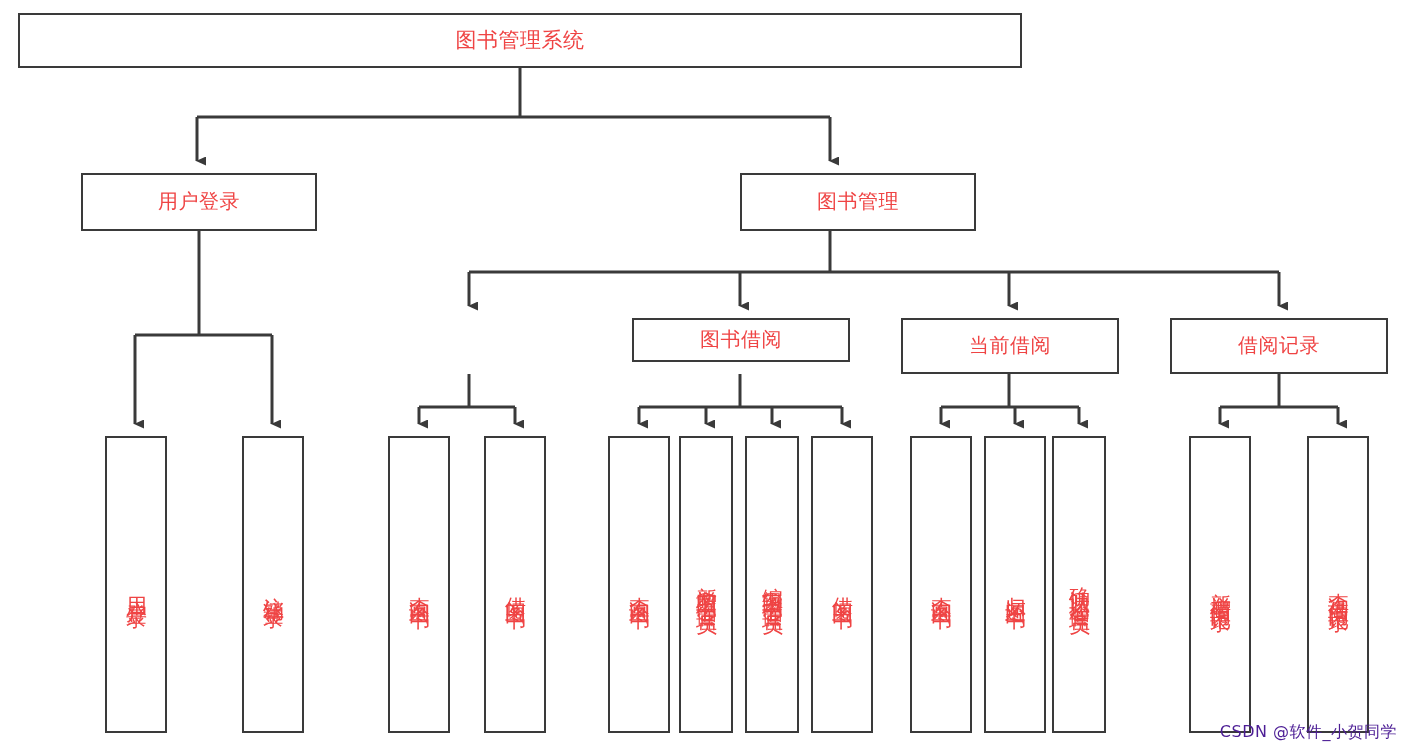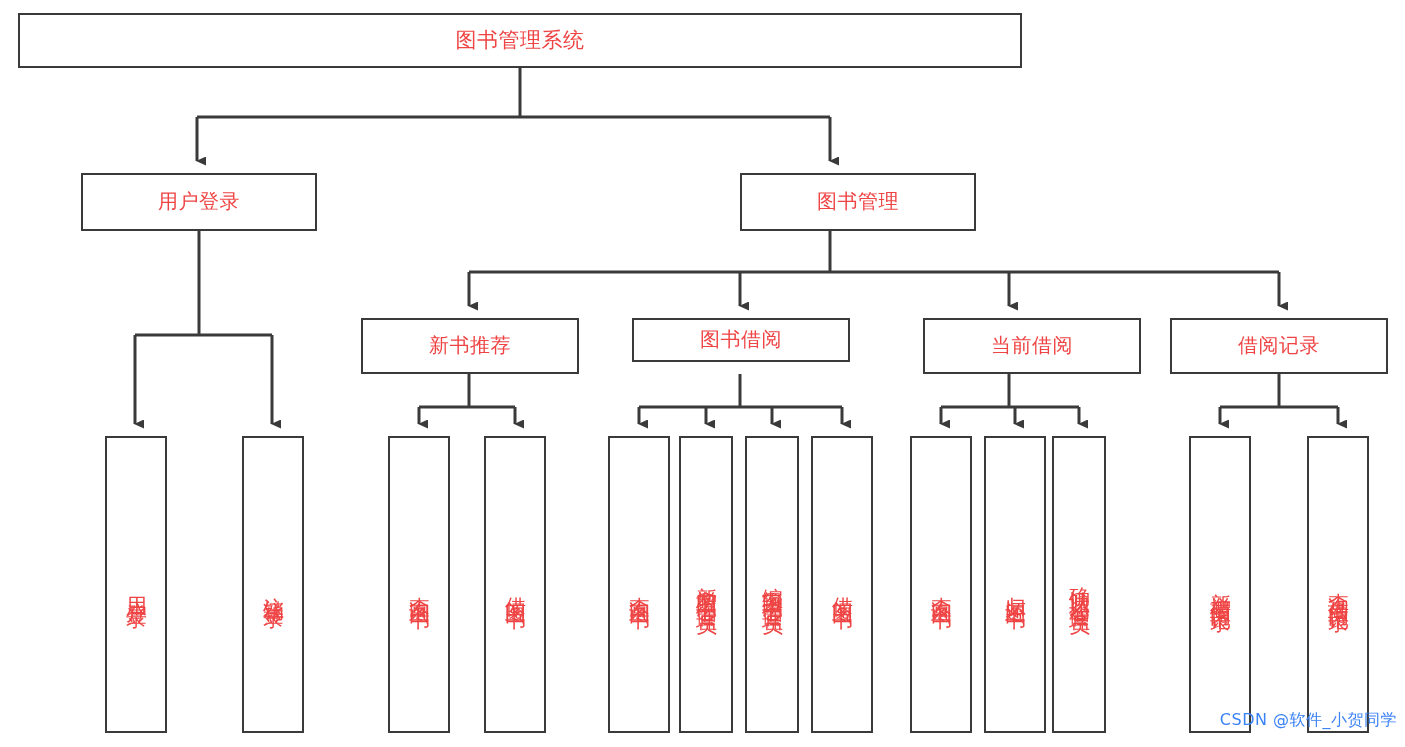--- a/index.html
+++ b/index.html
@@ -60,23 +60,23 @@
     writing-mode: vertical-rl;
     text-orientation: upright;
     font-size: 21px;
     line-height: 1.0;
     letter-spacing: 4px;
     max-height: 100%;
   }
   #watermark {
     position: absolute;
     right: 8px;
-    bottom: 16px;
+    bottom: 4px;
     font-size: 16px;
-    color: #3b82f6;
+    color: #4c1d95;
     letter-spacing: 0.5px;
     white-space: nowrap;
   }
 </style>
 </head>
 <body>
 
 <div id="diagram-root">
 
   <svg id="edges-layer" viewBox="0 0 1405 747" xmlns="http://www.w3.org/2000/svg">
@@ -133,27 +133,24 @@
     <span class="node-label">图书管理系统</span>
   </div>
 
   <div class="node horiz" style="left:81px; top:173px; width:236px; height:58px;">
     <span class="node-label">用户登录</span>
   </div>
   <div class="node horiz" style="left:740px; top:173px; width:236px; height:58px;">
     <span class="node-label">图书管理</span>
   </div>
 
-  <div class="node horiz" style="left:361px; top:318px; width:218px; height:56px;">
-    <span class="node-label">新书推荐</span>
-  </div>
   <div class="node horiz" style="left:632px; top:318px; width:218px; height:44px;">
     <span class="node-label">图书借阅</span>
   </div>
-  <div class="node horiz" style="left:901px; top:318px; width:218px; height:56px;margin-left:22px;">
+  <div class="node horiz" style="left:901px; top:318px; width:218px; height:56px;">
     <span class="node-label">当前借阅</span>
   </div>
   <div class="node horiz" style="left:1170px; top:318px; width:218px; height:56px;">
     <span class="node-label">借阅记录</span>
   </div>
 
   <div class="node vert" style="left:105px; top:436px; width:62px; height:297px;">
     <span class="node-label">用户登录</span>
   </div>
   <div class="node vert" style="left:242px; top:436px; width:62px; height:297px;">

